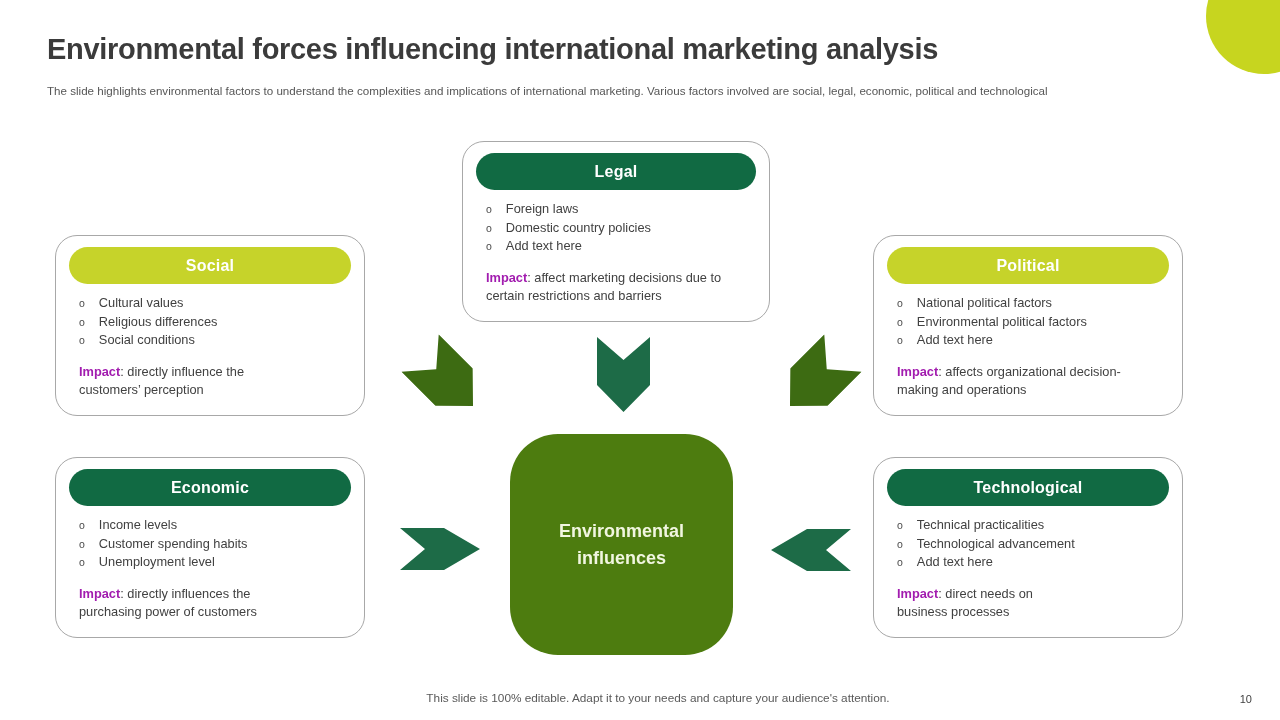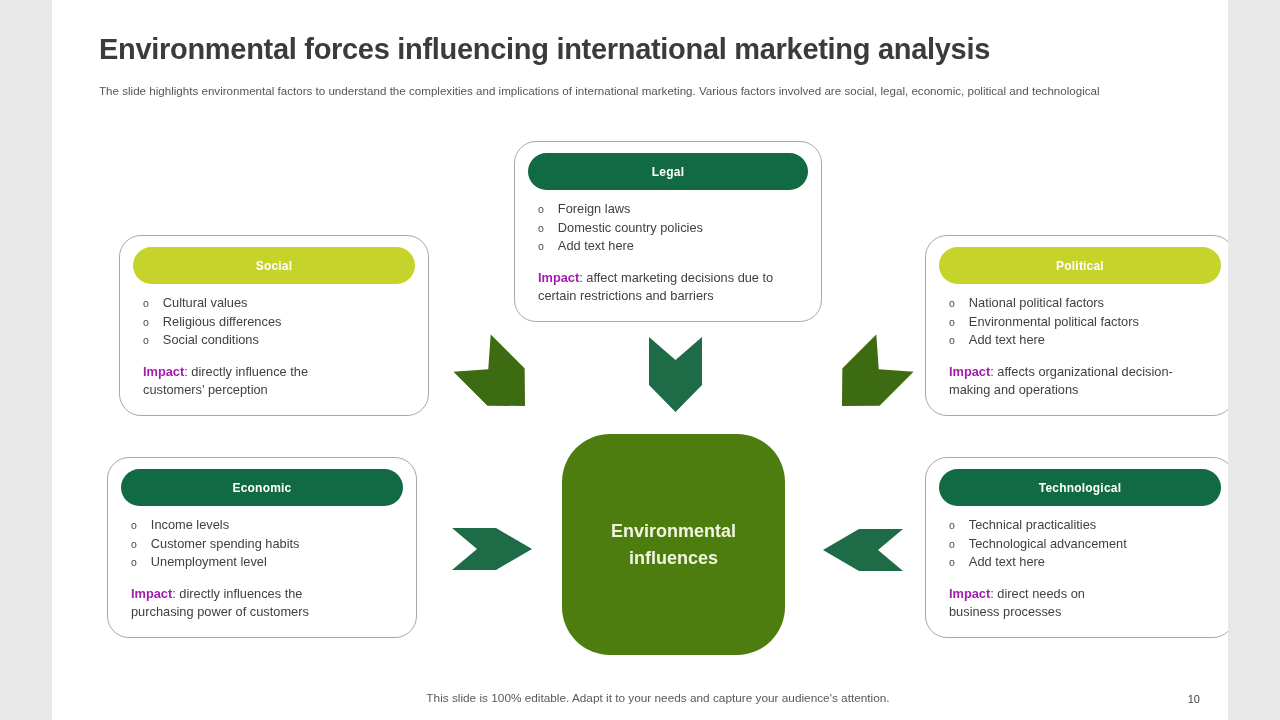--- a/index.html
+++ b/index.html
@@ -1,18 +1,18 @@
 <!DOCTYPE html>
 <html><head>
 <meta charset="utf-8">
 <style>
   * { margin:0; padding:0; box-sizing:border-box; }
   html,body { background:#e8e8e8; }
   .slide {
-    position:relative; width:1176px; height:720px; margin:0 auto;
+    position:relative; width:1280px; height:720px; margin:0 auto;
     background:#ffffff; overflow:hidden;
     font-family:"Liberation Sans", sans-serif;
   }
 
   
   .title {
     position:absolute; left:47px; top:33px;
     font-size:29px; font-weight:700; color:#3b3b3b; letter-spacing:-0.3px;
   }
   .subtitle {
@@ -24,29 +24,29 @@
     width:116px; height:116px; border-radius:50%;
     background:#c7d51f;
   }
 
   
   .factor-box {
     position:absolute; width:310px; height:181px;
     background:#fff; border:1px solid #a8a8a8; border-radius:22px;
   }
   .factor-box.legal         { left:462px; top:141px; width:308px; }
-  .factor-box.social        { left:55px;  top:235px;margin-left:12px; }
+  .factor-box.social        { left:55px;  top:235px; }
   .factor-box.political     { left:873px; top:235px; }
   .factor-box.economic      { left:55px;  top:457px; }
   .factor-box.technological { left:873px; top:457px; }
 
   .pill {
     margin:11px 13px 0; height:37px; border-radius:19px;
     display:flex; align-items:center; justify-content:center;
-    color:#ffffff; font-size:12px; font-weight:700; letter-spacing:0.2px;
+    color:#ffffff; font-size:16px; font-weight:700; letter-spacing:0.2px;
   }
   .pill.dark-green { background:#116a43; }
   .pill.lime-green { background:#c6d32a; }
 
   ul.bullets { list-style:none; margin:10px 8px 0 23px; }
   ul.bullets li {
     display:flex; gap:14px; align-items:baseline;
     font-size:12.8px; line-height:17.6px; color:#414141;
   }
   ul.bullets .marker { font-size:10.5px; color:#4a4a4a; }

